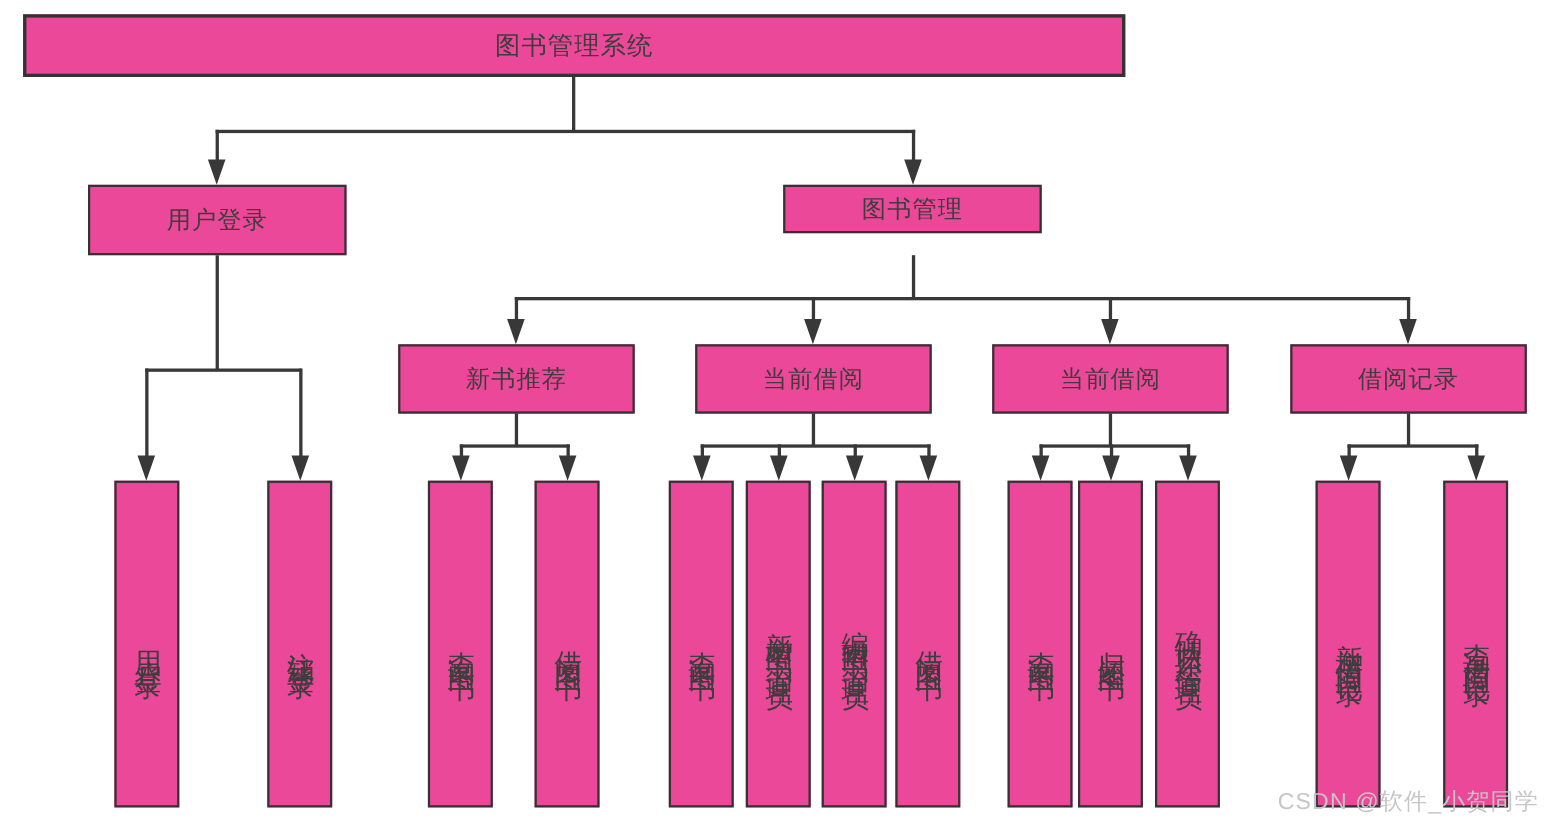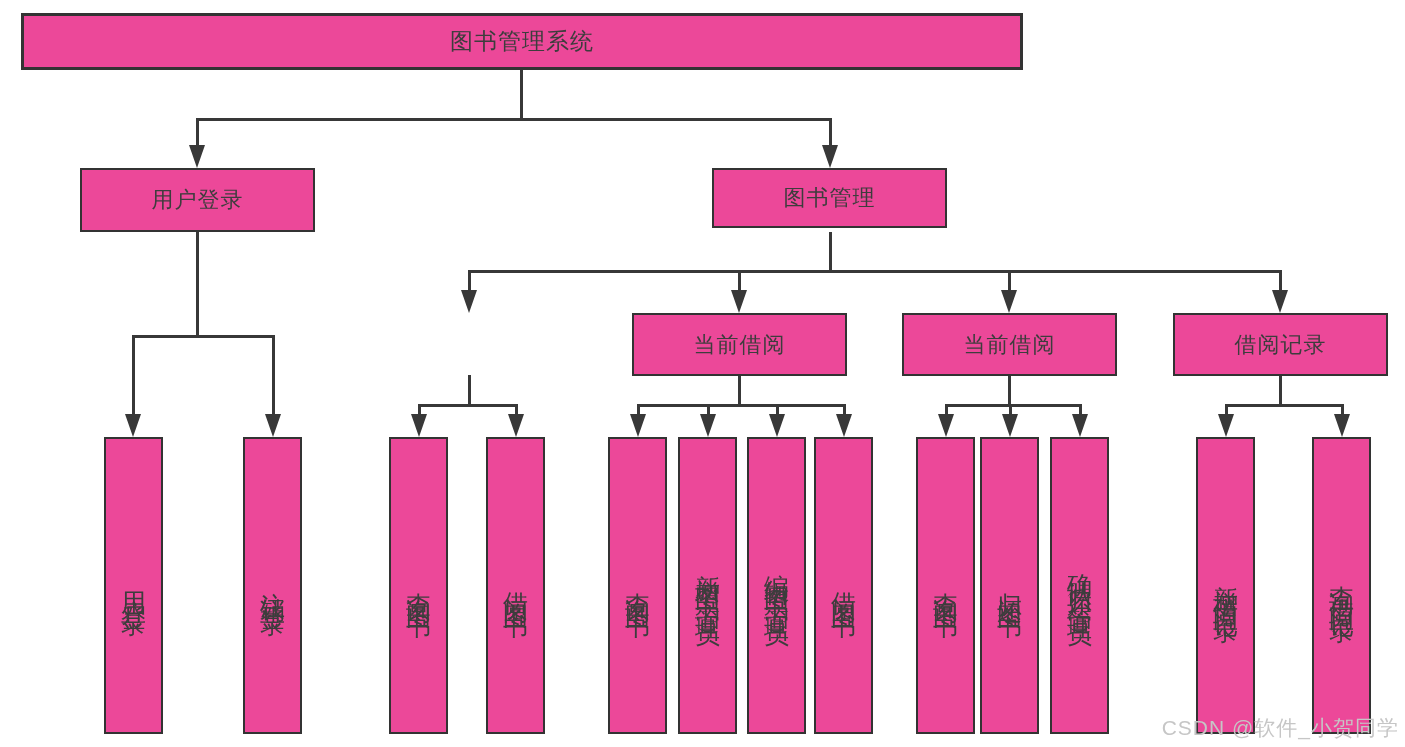--- a/index.html
+++ b/index.html
@@ -64,40 +64,41 @@
   <div class="node root-box" style="left:21px; top:13px; width:1002px; height:57px;">图书管理系统</div>
 
   <div class="vl" style="left:520px; top:70px;  height:50px;"></div>
   <div class="hl" style="left:196px; top:118px; width:636px;"></div>
   <div class="vl" style="left:196px; top:118px; height:28px;"></div>
   <div class="arrow-down" style="left:189px; top:145px;"></div>
   <div class="vl" style="left:829px; top:118px; height:28px;"></div>
   <div class="arrow-down" style="left:822px; top:145px;"></div>
 
   <div class="node l2-box" style="left:80px;  top:168px; width:235px; height:64px;">用户登录</div>
-  <div class="node l2-box" style="left:712px; top:168px; width:235px; height:60px;">图书管理</div>
+  <div class="node l2-box" style="left:712px; top:168px; width:235px; height:44px;">图书管理</div>
 
   <div class="vl" style="left:196px; top:232px; height:105px;"></div>
   <div class="hl" style="left:132px; top:335px; width:142px;"></div>
   <div class="vl" style="left:132px; top:335px; height:80px;"></div>
   <div class="arrow-down" style="left:125px; top:414px;"></div>
   <div class="vl" style="left:272px; top:335px; height:80px;"></div>
   <div class="arrow-down" style="left:265px; top:414px;"></div>
 
   <div class="vl" style="left:829px; top:232px; height:40px;"></div>
   <div class="hl" style="left:468px; top:270px; width:814px;"></div>
   <div class="vl" style="left:468px;  top:270px; height:22px;"></div>
   <div class="arrow-down" style="left:461px;  top:290px;"></div>
   <div class="vl" style="left:738px;  top:270px; height:22px;"></div>
   <div class="arrow-down" style="left:731px;  top:290px;"></div>
   <div class="vl" style="left:1008px; top:270px; height:22px;"></div>
   <div class="arrow-down" style="left:1001px; top:290px;"></div>
   <div class="vl" style="left:1279px; top:270px; height:22px;"></div>
   <div class="arrow-down" style="left:1272px; top:290px;"></div>
 
+  <div class="node l3-box" style="left:362px;">新书推荐</div>
   <div class="node l3-box" style="left:632px;">当前借阅</div>
   <div class="node l3-box" style="left:902px;">当前借阅</div>
   <div class="node l3-box" style="left:1173px;">借阅记录</div>
 
   <div class="vl" style="left:468px;  top:375px; height:31px;"></div>
   <div class="vl" style="left:738px;  top:375px; height:31px;"></div>
   <div class="vl" style="left:1008px; top:375px; height:31px;"></div>
   <div class="vl" style="left:1279px; top:375px; height:31px;"></div>
 
   <div class="hl" style="left:418px;  top:404px; width:100px;"></div>

